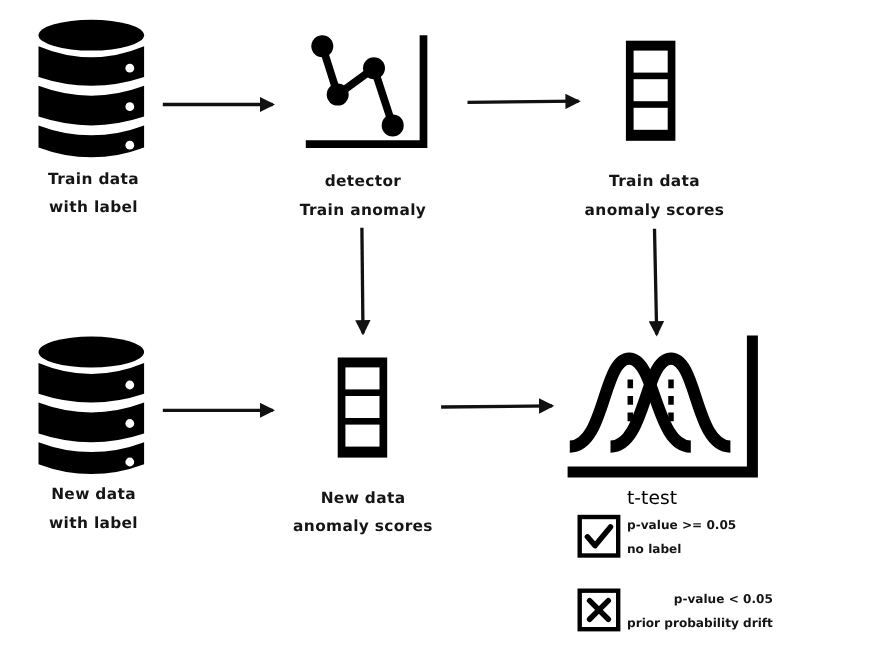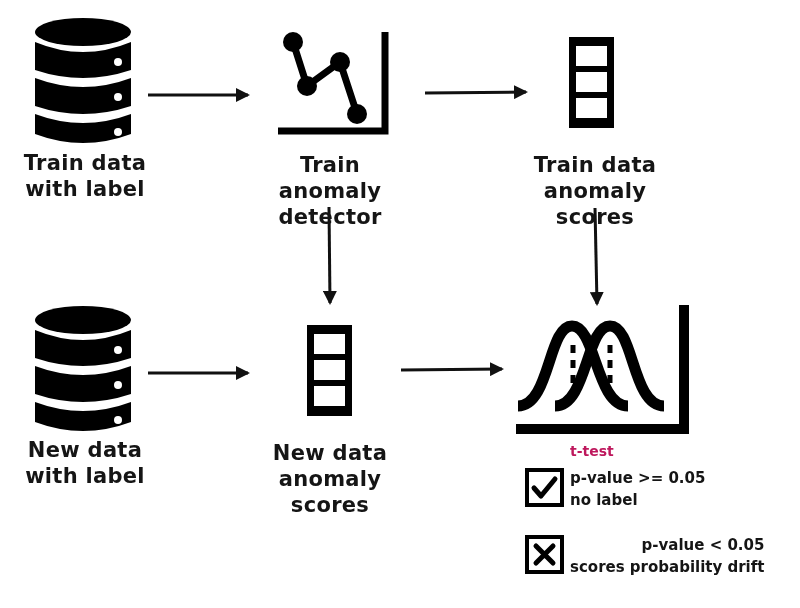--- a/index.html
+++ b/index.html
@@ -1,24 +1,24 @@
 <!DOCTYPE html>
 <html><head>
 <meta charset="utf-8">
 <style>
   html, body { margin: 0; padding: 0; background: #ffffff; }
   body { width: 800px; height: 608px; position: relative; overflow: hidden;
          font-family: "DejaVu Sans", sans-serif; color: #111; }
-  .label { position: absolute; text-align: center; font-size: 21px; line-height: 26px;
+  .label { position: absolute; text-align: center; font-size: 14px; line-height: 26px;
            letter-spacing: 0.3px; font-weight: bold; color: #151515; }
   .label span { display: block; }
   svg.main { position: absolute; left: 0; top: 0; }
-  .legend-text { position: absolute; font-size: 15px; line-height: 22px; font-weight: bold; color: #151515; }
+  .legend-text { position: absolute; font-size: 11px; line-height: 22px; font-weight: bold; color: #151515; }
   .legend-text span { display: block; }
-  .ttest { position: absolute; font-size: 14px; font-weight: bold; color: #be185d; }
+  .ttest { position: absolute; font-size: 17px; font-weight: normal; color: #000000; }
 </style>
 </head>
 <body>
 
 <svg class="main" width="800" height="608" viewBox="0 0 800 608">
   <defs>
     <marker id="ah" markerWidth="10" markerHeight="10" refX="8" refY="5" orient="auto" markerUnits="userSpaceOnUse">
       <path d="M0,0 L10,5 L0,10 z" fill="#111"></path>
     </marker>
     <marker id="ahl" markerWidth="14" markerHeight="14" refX="12" refY="7" orient="auto" markerUnits="userSpaceOnUse">
@@ -93,22 +93,22 @@
     <path d="M536,546 L553,563 M553,546 L536,563" fill="none" stroke="#000" stroke-width="5" stroke-linecap="round"></path>
   </g>
 </svg>
 
 <div class="label" style="left:10px; top:150px; width:150px;">
   <span>Train data</span>
   <span>with label</span>
 </div>
 
 <div class="label" style="left:245px; top:152px; width:170px;">
+  <span>detector</span>
   <span>Train anomaly</span>
-  <span>detector</span>
 </div>
 
 <div class="label" style="left:510px; top:152px; width:170px;">
   <span>Train data</span>
   <span>anomaly scores</span>
 </div>
 
 <div class="label" style="left:10px; top:437px; width:150px;">
   <span>New data</span>
   <span>with label</span>
@@ -121,14 +121,14 @@
 
 <div class="ttest" style="left:570px; top:443px;">t-test</div>
 
 <div class="legend-text" style="left:570px; top:467px;">
   <span>p-value &gt;= 0.05</span>
   <span>no label</span>
 </div>
 
 <div class="legend-text" style="left:570px; top:534px;text-align:right;">
   <span>p-value &lt; 0.05</span>
-  <span>scores probability drift</span>
+  <span>prior probability drift</span>
 </div>
 
 </body></html>

